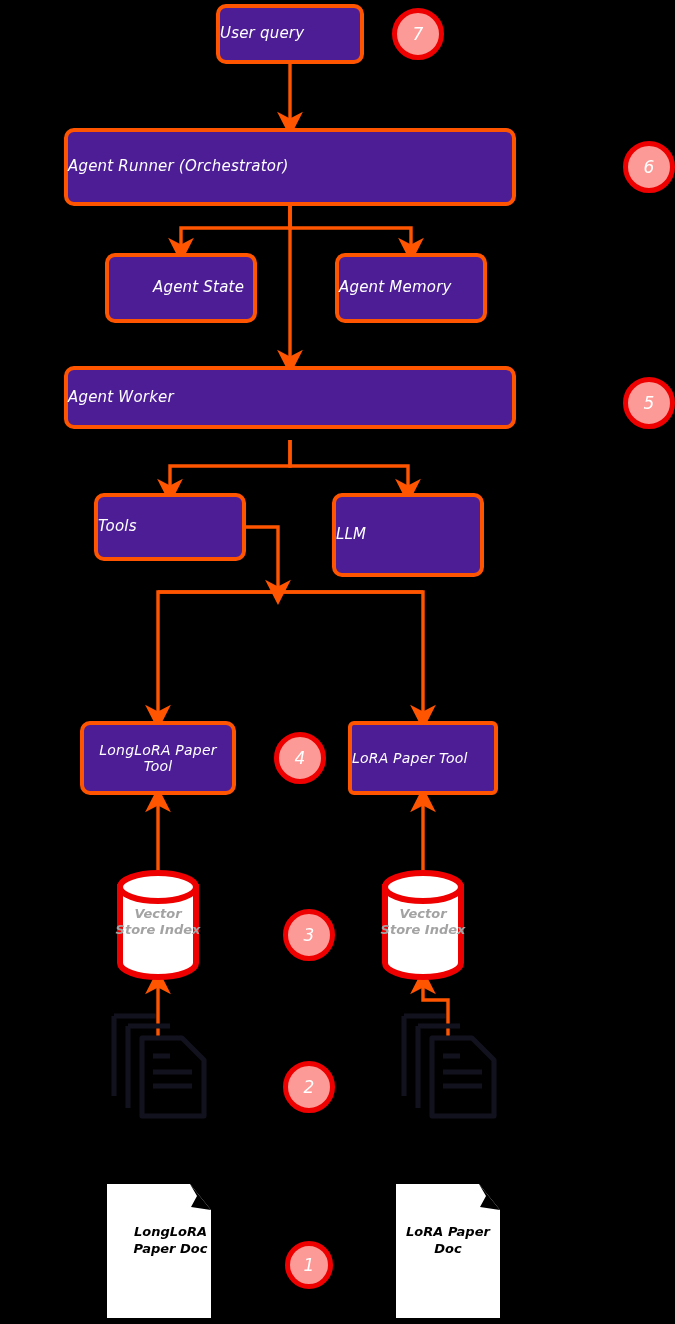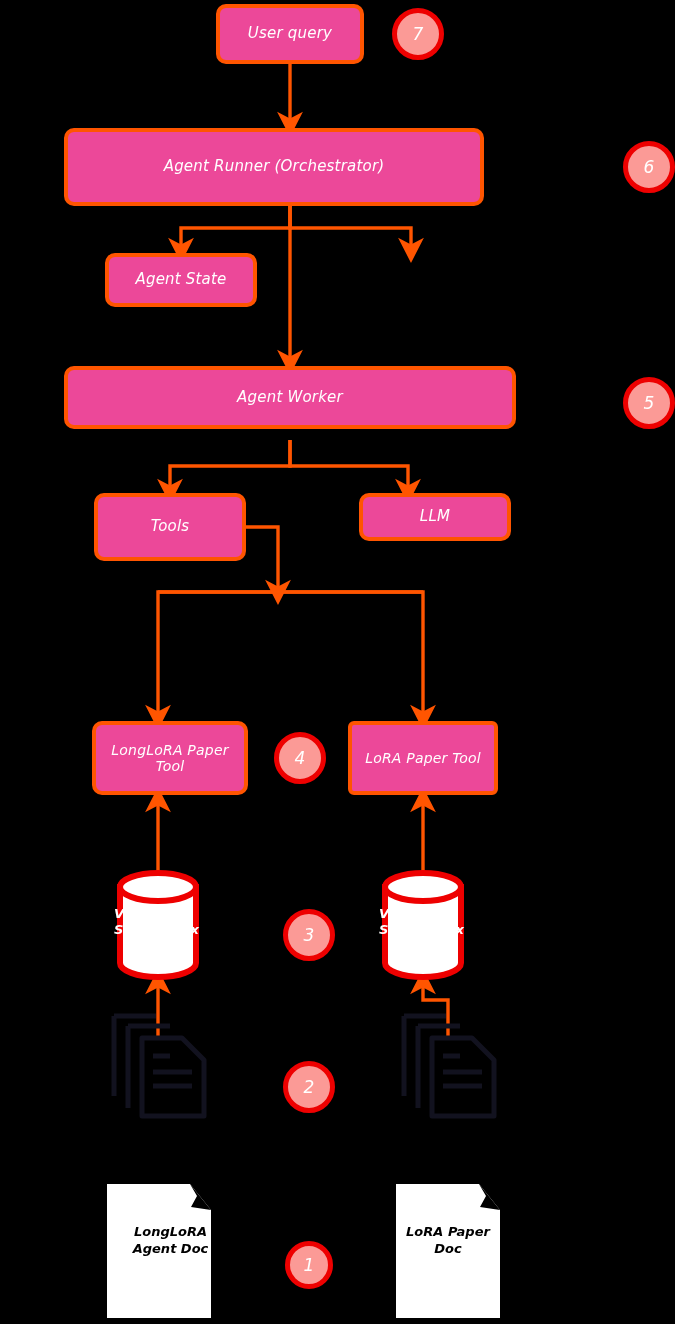--- a/index.html
+++ b/index.html
@@ -21,26 +21,25 @@
     position: absolute;
     left: 0;
     top: 0;
     width: 675px;
     height: 1324px;
   }
   
   .node {
     position: absolute;
     box-sizing: border-box;
-    background: #ec4899;
+    background: #4c1d95;
     border: 4px solid #FF5500;
     border-radius: 10px;
     display: flex;
     align-items: center;
-    justify-content: center;
     color: #FFFFFF;
     font-family: "DejaVu Sans", sans-serif;
     font-style: italic;
     font-weight: 400;
     letter-spacing: 0.2px;
     text-align: center;
     line-height: 1.15;
     z-index: 3;
   }
   .node-lg { font-size: 15px; }
@@ -66,21 +65,22 @@
 
   
   .cylinder {
     position: absolute;
     z-index: 3;
   }
   .cyl-label {
     position: absolute;
     left: 0;
     width: 100%;
-    color: #ffffff;
+    text-align: center;
+    color: #a3a3a3;
     font-family: "DejaVu Sans", sans-serif;
     font-style: italic;
     font-weight: 700;
     font-size: 13px;
     line-height: 1.25;
     z-index: 4;
     pointer-events: none;
   }
 
   
@@ -171,42 +171,45 @@
       <path d="M45,44 L62,44"></path>
       <path d="M45,60 L84,60"></path>
       <path d="M45,74 L84,74"></path>
     </g>
   </svg>
 
   <div class="node node-md" style="left:216px; top:4px; width:148px; height:60px;">
     <span>User query</span>
   </div>
 
-  <div class="node node-lg" style="left:64px; top:128px; width:420px; height:78px;">
+  <div class="node node-lg" style="left:64px; top:128px; width:452px; height:78px;">
     <span>Agent Runner (Orchestrator)</span>
   </div>
 
-  <div class="node node-md" style="left:105px; top:253px; width:152px; height:54px;">
+  <div class="node node-md" style="left:105px; top:253px; width:152px; height:70px;padding-left:44px;">
     <span>Agent State</span>
   </div>
 
+  <div class="node node-md" style="left:335px; top:253px; width:152px; height:70px;">
+    <span>Agent Memory</span>
+  </div>
 
   <div class="node node-lg" style="left:64px; top:366px; width:452px; height:63px;">
     <span>Agent Worker</span>
   </div>
 
   <div class="node node-md" style="left:94px; top:493px; width:152px; height:68px;">
     <span>Tools</span>
   </div>
 
-  <div class="node node-md" style="left:332px; top:493px; width:152px; height:48px;margin-left:27px;">
+  <div class="node node-md" style="left:332px; top:493px; width:152px; height:84px;">
     <span>LLM</span>
   </div>
 
-  <div class="node node-sm" style="left:80px; top:721px; width:156px; height:74px;margin-left:12px;">
+  <div class="node node-sm" style="left:80px; top:721px; width:156px; height:74px;">
     <span>LongLoRA Paper Tool</span>
   </div>
 
   <div class="node node-sm" style="left:348px; top:721px; width:150px; height:74px;border-radius:6px;">
     <span>LoRA Paper Tool</span>
   </div>
 
   <div class="cylinder" style="left:114px; top:870px; width:88px; height:110px;">
     <svg width="88" height="110" viewBox="0 0 88 110" xmlns="http://www.w3.org/2000/svg">
       <path d="M6,17 L6,93 A38,14 0 0 0 82,93 L82,17 Z" fill="#FFFFFF" stroke="#EE0000" stroke-width="6"></path>
@@ -229,21 +232,21 @@
     </div>
   </div>
 
   <div class="docnote" style="left:107px; top:1184px; width:127px; height:134px;">
     <svg width="104" height="134" viewBox="0 0 104 134" xmlns="http://www.w3.org/2000/svg">
       <path d="M0,0 L83,0 L104,26 L104,134 L0,134 Z" fill="#FFFFFF"></path>
       <path d="M83,0 L104,26 L84,23 L90,12 Z" fill="#000000"></path>
     </svg>
     <div class="doc-label" style="top:40px;">
       <div>LongLoRA</div>
-      <div>Agent Doc</div>
+      <div>Paper Doc</div>
     </div>
   </div>
 
   <div class="docnote" style="left:396px; top:1184px; width:104px; height:134px;">
     <svg width="104" height="134" viewBox="0 0 104 134" xmlns="http://www.w3.org/2000/svg">
       <path d="M0,0 L83,0 L104,26 L104,134 L0,134 Z" fill="#FFFFFF"></path>
       <path d="M83,0 L104,26 L84,23 L90,12 Z" fill="#000000"></path>
     </svg>
     <div class="doc-label" style="top:40px;">
       <div>LoRA Paper</div>

